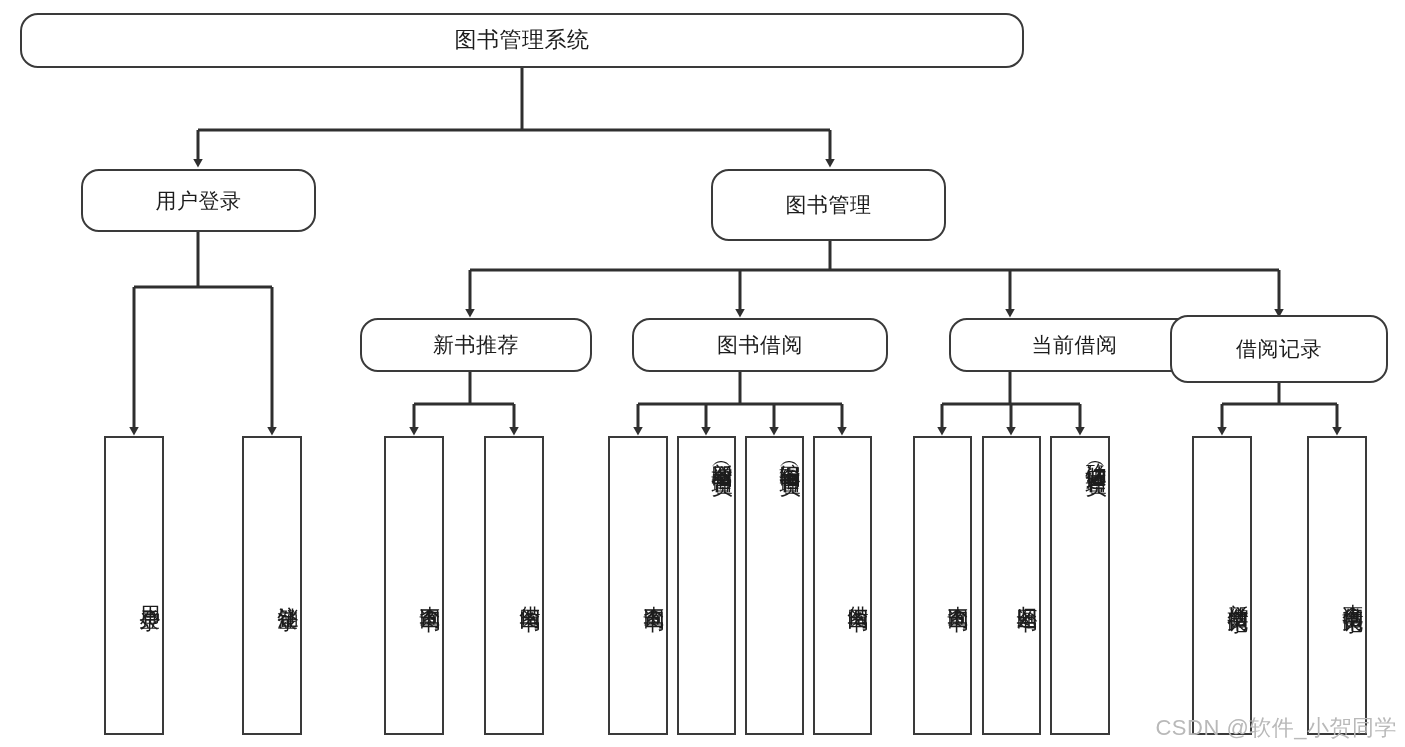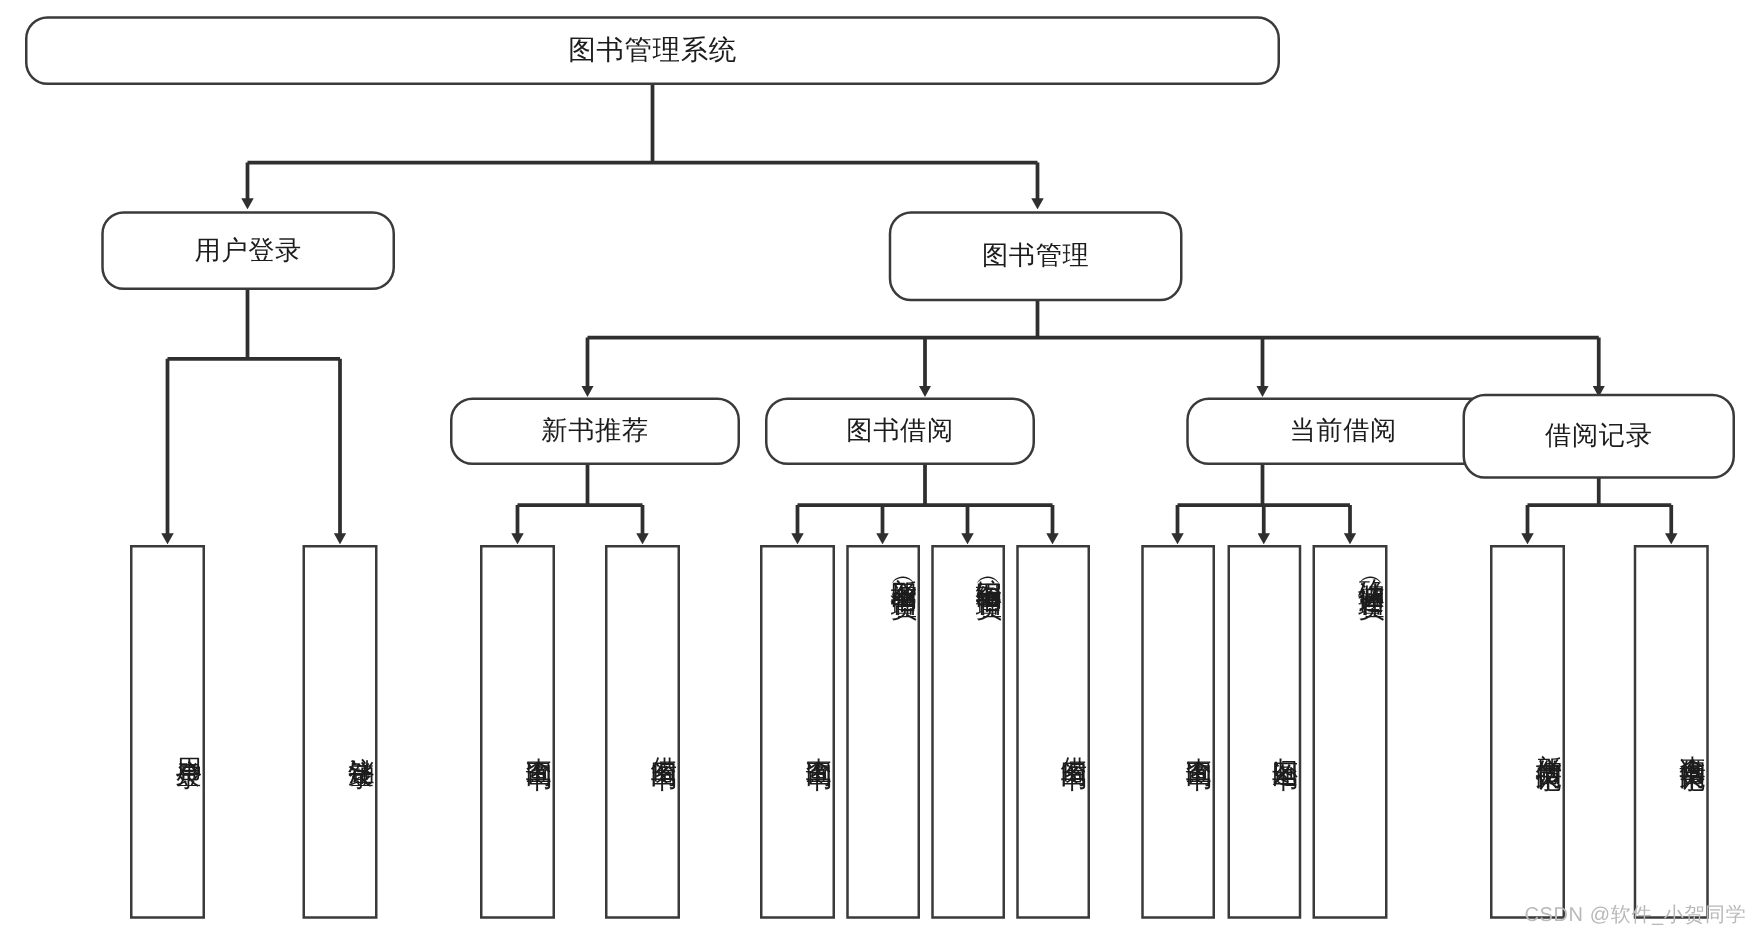--- a/index.html
+++ b/index.html
@@ -56,21 +56,21 @@
   .node-v.anchor-top {
     justify-content: flex-start;
   }
   #root-node {
     font-size: 22px;
   }
   #watermark {
     position: absolute;
     right: 8px;
     bottom: 4px;
-    font-size: 16px;
+    font-size: 22px;
     color: #b9b9b9;
     white-space: nowrap;
     letter-spacing: 0.5px;
   }
 </style>
 </head>
 <body>
 
 <div id="diagram-root">
 
@@ -123,21 +123,21 @@
       <path d="M 1337,404 L 1337,428" marker-end="url(#arrowhead)"></path>
     </g>
   </svg>
 
   <div class="node node-h" id="root-node" style="left:20px; top:13px; width:1004px; height:55px;">图书管理系统</div>
 
   <div class="node node-h" style="left:81px; top:169px; width:235px; height:63px;">用户登录</div>
   <div class="node node-h" style="left:711px; top:169px; width:235px; height:72px;">图书管理</div>
 
   <div class="node node-h" style="left:360px; top:318px; width:232px; height:54px;">新书推荐</div>
-  <div class="node node-h" style="left:612px; top:318px; width:216px; height:54px;">图书借阅</div>
+  <div class="node node-h" style="left:632px; top:318px; width:256px; height:54px;">图书借阅</div>
   <div class="node node-h" style="left:949px; top:318px; width:251px; height:54px;">当前借阅</div>
   <div class="node node-h" style="left:1170px; top:315px; width:218px; height:68px;">借阅记录</div>
 
   <div class="node node-v" style="left:104px; top:436px; width:60px; height:299px;">用户登录</div>
   <div class="node node-v" style="left:242px; top:436px; width:60px; height:299px;">注销登录</div>
 
   <div class="node node-v" style="left:384px; top:436px; width:60px; height:299px;">查询图书</div>
   <div class="node node-v" style="left:484px; top:436px; width:60px; height:299px;">借阅图书</div>
 
   <div class="node node-v" style="left:608px; top:436px; width:60px; height:299px;">查询图书</div>

